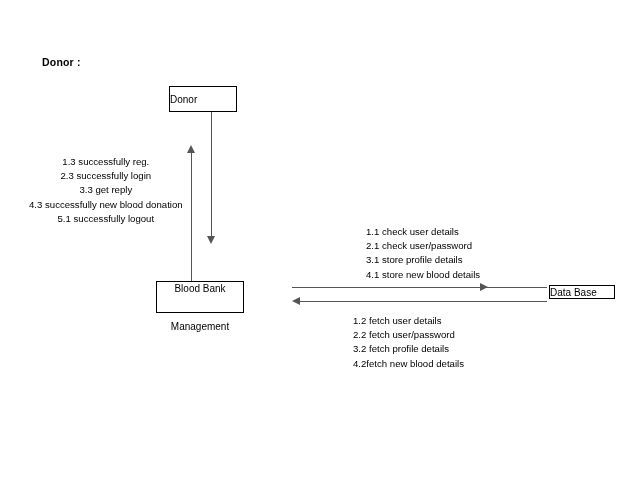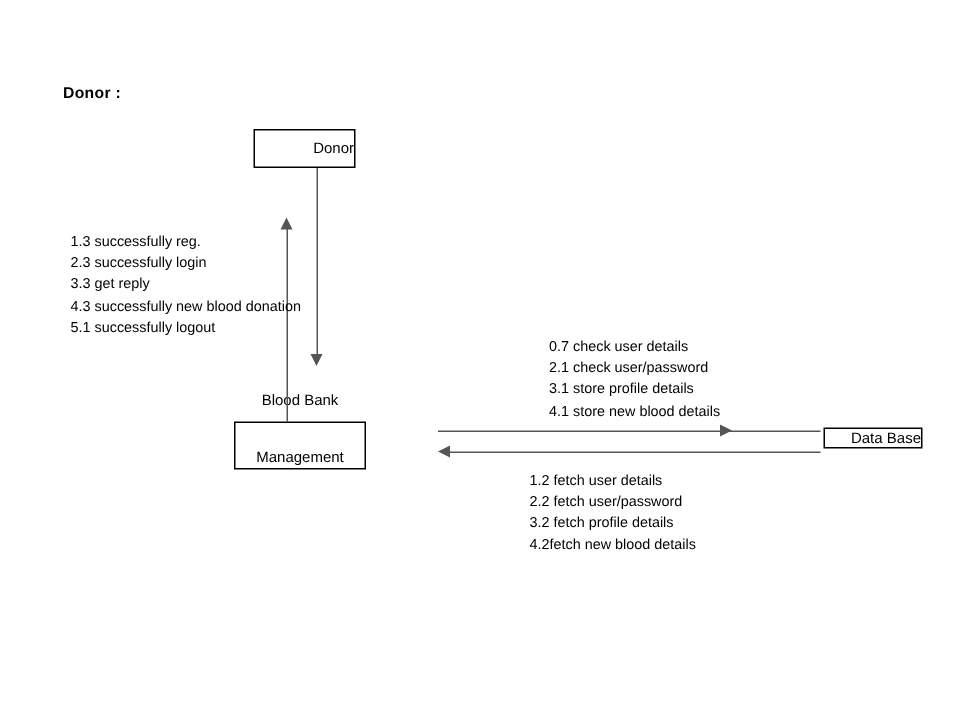--- a/index.html
+++ b/index.html
@@ -28,21 +28,21 @@
     font-weight: bold;
     letter-spacing: 0.2px;
   }
   .node {
     position: absolute;
     border: 1.3px solid #000000;
     background: #ffffff;
     box-sizing: border-box;
     display: flex;
     align-items: center;
-    justify-content: flex-end;
+    justify-content: flex-start;
     text-align: center;
     font-size: 10px;
     line-height: 13px;
   }
   #node-donor {
     left: 169px;
     top: 86px;
     width: 68px;
     height: 26px;
   }
@@ -60,22 +60,23 @@
     width: 66px;
     height: 14px;
   }
   .text-block {
     position: absolute;
     font-size: 9.6px;
     line-height: 14.2px;
     white-space: pre-line;
   }
   #labels-left {
-    left: 47px;
+    left: 29px;
     top: 155px;
+    text-align: center;
   }
   #labels-donor-calls {
     left: 217px;
     top: 153px;
   }
   #labels-db-store {
     left: 366px;
     top: 225px;
   }
   #labels-db-fetch {
@@ -180,21 +181,21 @@
   <div class="arrowhead" id="ah-right"></div>
 
   <div class="hline" id="hline-left"></div>
   <div class="arrowhead" id="ah-left"></div>
 
   <div class="text-block" id="labels-left">1.3  successfully reg.
 2.3 successfully login
 3.3 get reply
 4.3 successfully new blood donation
 5.1 successfully logout</div>
-  <div class="text-block" id="labels-db-store">0.7 check user details
+  <div class="text-block" id="labels-db-store">1.1 check user details
 2.1 check user/password
 3.1 store profile details
 4.1 store new blood details</div>
   <div class="text-block" id="labels-db-fetch">1.2 fetch user details
 2.2 fetch user/password
 3.2 fetch profile details
 4.2fetch new blood details</div>
 
 </div>
 

